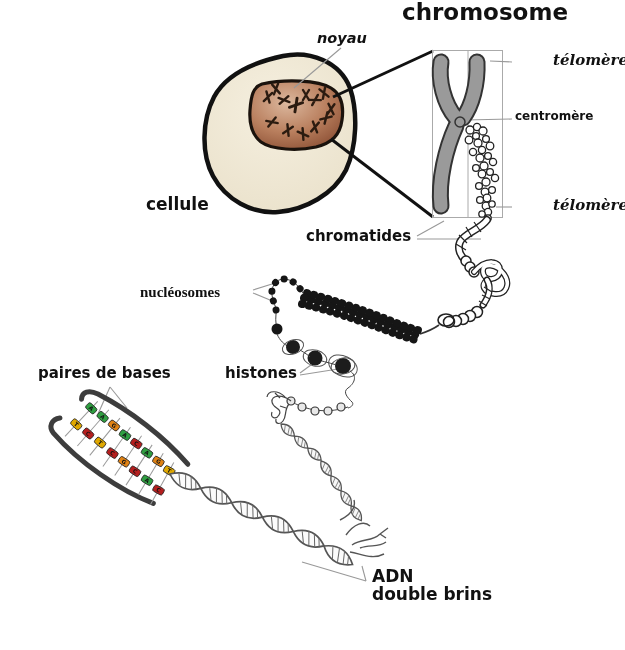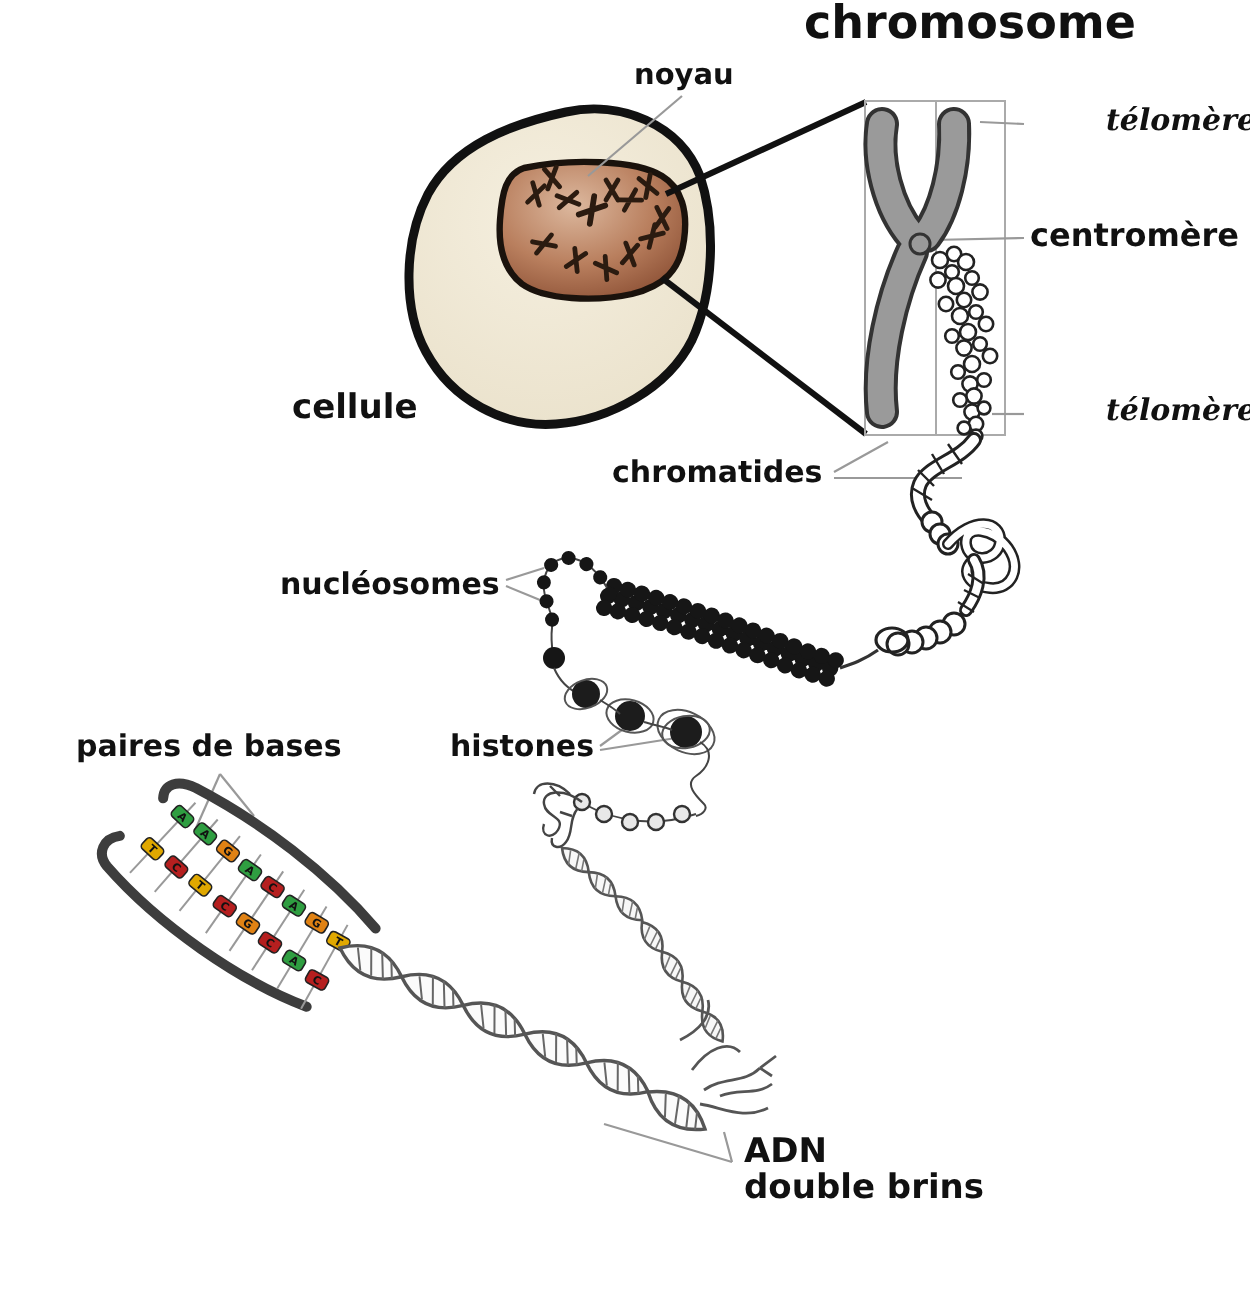--- a/index.html
+++ b/index.html
@@ -3,21 +3,21 @@
 <meta charset="utf-8">
 <style>
   html,body{margin:0;padding:0;background:#fff;}
   .stage{position:relative;width:625px;height:650px;background:#fff;overflow:hidden;
          font-family:"DejaVu Sans","Liberation Sans",sans-serif;}
   .stage svg{position:absolute;left:0;top:0;}
   .lbl{position:absolute;font-weight:bold;color:#111;white-space:nowrap;line-height:1.05;}
   .lbl-title{font-size:23px;}
   .lbl-big{font-size:17px;}
   .lbl-med{font-size:15px;}
-  .lbl-small{font-size:14.5px;}
+  .lbl-small{font-size:14.5px;font-style:italic;}
   .lbl-serif-italic{font-family:"DejaVu Serif","Liberation Serif",serif;font-style:italic;font-size:15px;margin-left:37px;}
   .lbl-center{text-align:center;}
 </style>
 </head>
 <body>
 
 <div class="stage">
 
 <svg width="625" height="650" viewBox="0 0 625 650">
   <defs>
@@ -304,29 +304,29 @@
     <path d="M380,534 L388,528 M380,534 L386,538"></path>
   </g>
 </svg>
 
 <div class="lbl lbl-title lbl-center" style="left:402px;top:0px;width:160px;">chromosome</div>
 
 <div class="lbl lbl-small" style="left:317px;top:31px;">noyau</div>
 
 <div class="lbl lbl-serif-italic" style="left:516px;top:53px;">télomère</div>
 
-<div class="lbl" style="left:515px;top:110px;font-size:16px;">centromère</div>
+<div class="lbl" style="left:515px;top:110px;font-size:12px;">centromère</div>
 
 <div class="lbl lbl-serif-italic" style="left:516px;top:198px;">télomère</div>
 
 <div class="lbl lbl-big" style="left:146px;top:196px;">cellule</div>
 
 <div class="lbl lbl-med" style="left:306px;top:229px;">chromatides</div>
 
-<div class="lbl lbl-med" style="left:140px;top:285px;">nucléosomes</div>
+<div class="lbl lbl-med" style="left:140px;top:285px;font-family:Liberation Serif, serif;">nucléosomes</div>
 
 <div class="lbl lbl-med" style="left:225px;top:366px;text-align:right;">histones</div>
 
 <div class="lbl lbl-big" style="left:372px;top:568px;">
   <div>ADN</div>
   <div>double brins</div>
 </div>
 
 <div class="lbl lbl-med" style="left:38px;top:366px;">paires de bases</div>
 

